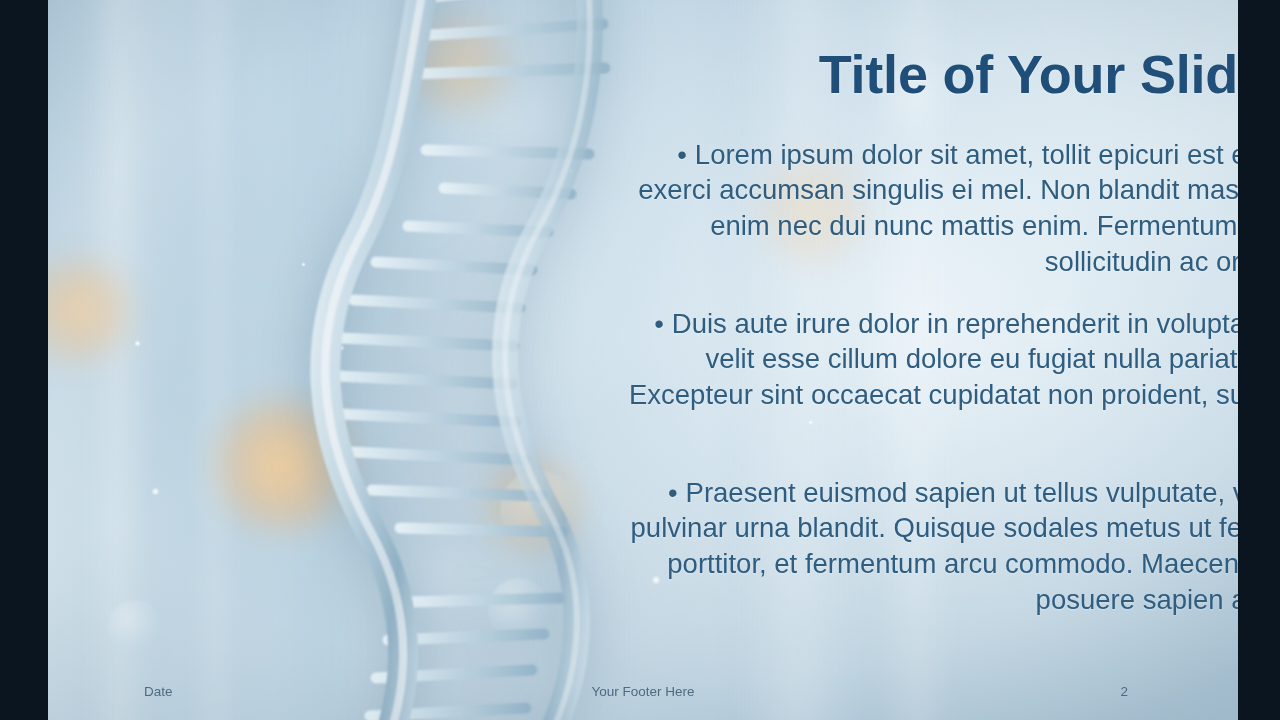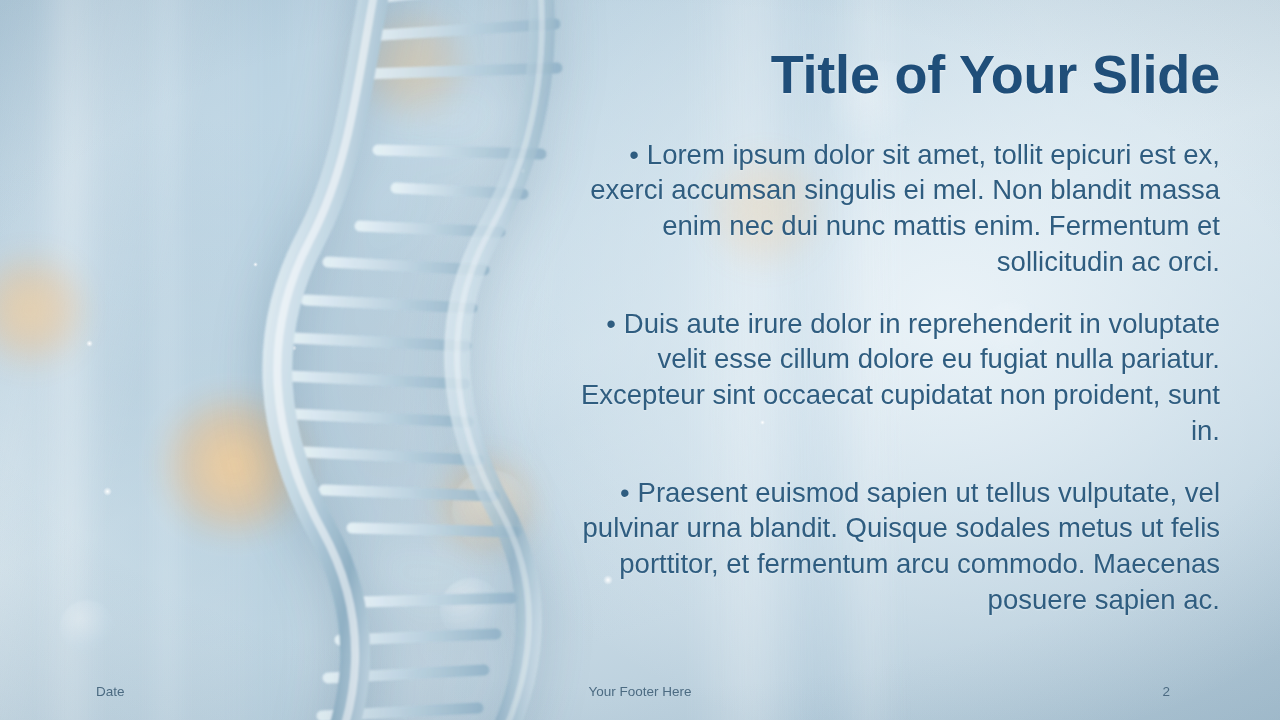--- a/index.html
+++ b/index.html
@@ -5,24 +5,25 @@
   html, body {
     margin: 0;
     padding: 0;
     background: #0b1520;
   }
   body {
     font-family: "Liberation Sans", sans-serif;
   }
   .slide {
     position: relative;
-    width: 1280px;
+    width: 1190px;
     height: 720px;
     overflow: hidden;
     background: #cfdde6;
+    margin-left: 48px;
   }
 
   
   .bg {
     position: absolute;
     inset: 0;
     background:
       radial-gradient(760px 620px at 74% 44%, rgba(236,244,249,0.92) 0%, rgba(222,235,243,0.55) 38%, rgba(205,223,234,0.0) 70%),
       radial-gradient(520px 500px at 16% 72%, rgba(176,203,219,0.55) 0%, rgba(160,190,210,0.10) 62%, rgba(0,0,0,0) 80%),
       radial-gradient(900px 700px at 30% 20%, rgba(196,219,233,0.75) 0%, rgba(168,197,216,0.35) 45%, rgba(0,0,0,0) 75%),

